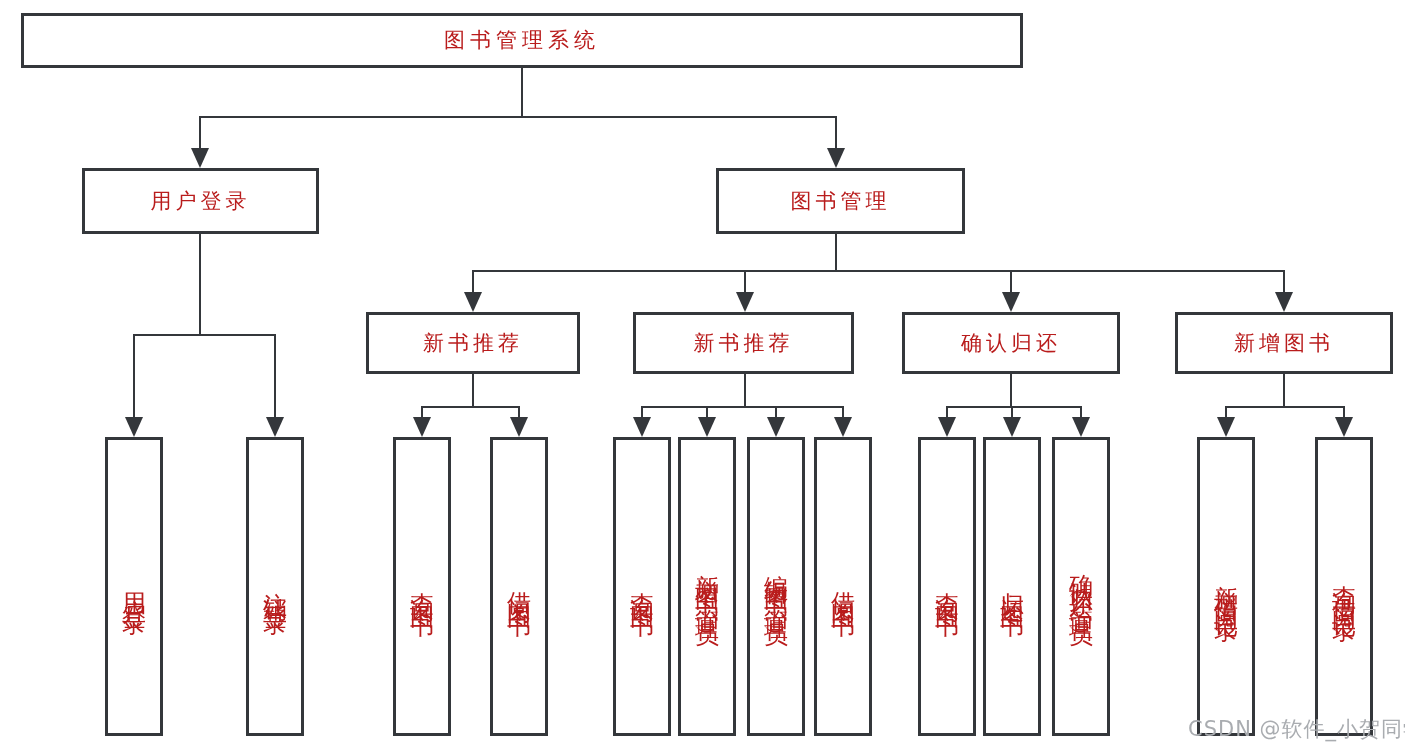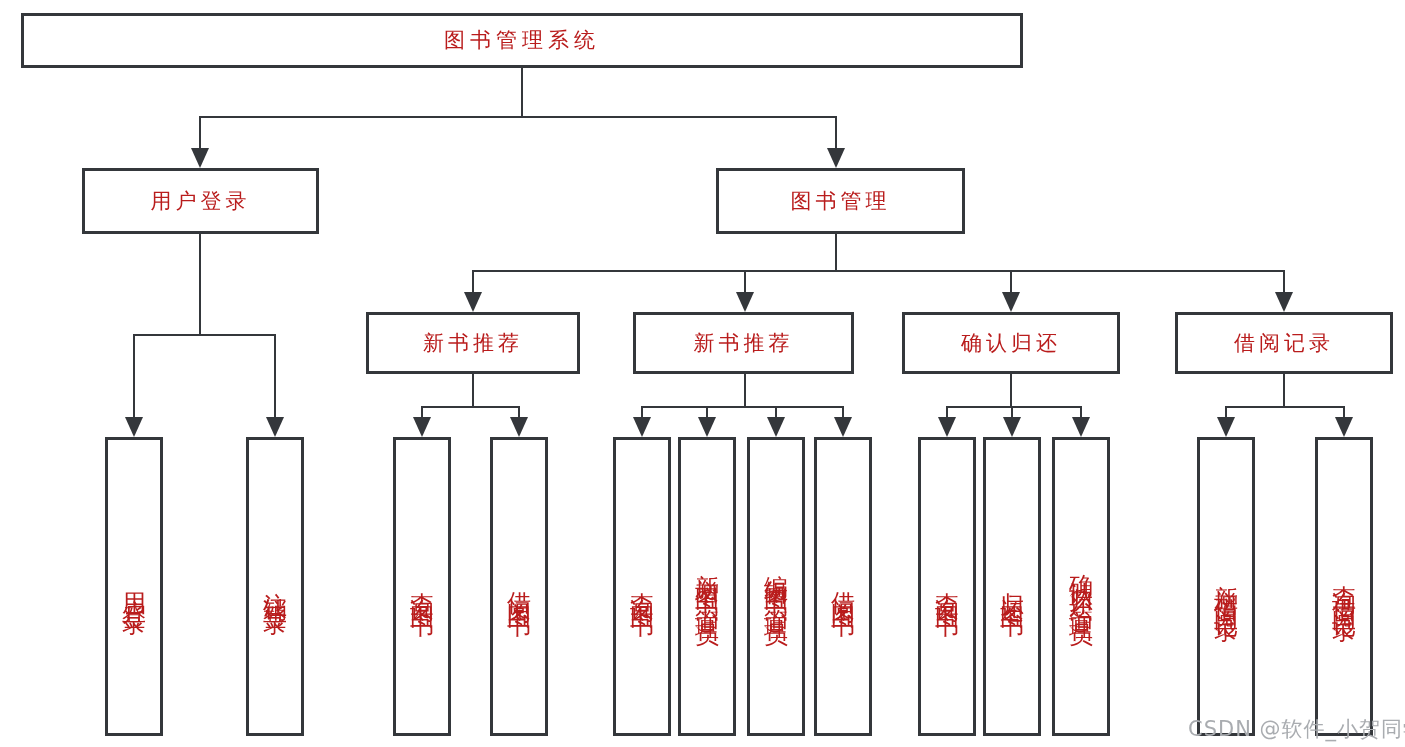--- a/index.html
+++ b/index.html
@@ -83,21 +83,21 @@
   <div class="vl" style="left:744px; top:270px; height:24px;"></div>
   <div class="ah" style="left:736px; top:292px;"></div>
   <div class="vl" style="left:1010px; top:270px; height:24px;"></div>
   <div class="ah" style="left:1002px; top:292px;"></div>
   <div class="vl" style="left:1283px; top:270px; height:24px;"></div>
   <div class="ah" style="left:1275px; top:292px;"></div>
 
   <div class="box" style="left:366px; top:312px; width:214px; height:62px;">新书推荐</div>
   <div class="box" style="left:633px; top:312px; width:221px; height:62px;">新书推荐</div>
   <div class="box" style="left:902px; top:312px; width:218px; height:62px;">确认归还</div>
-  <div class="box" style="left:1175px; top:312px; width:218px; height:62px;">借阅记录</div>
+  <div class="box" style="left:1175px; top:312px; width:218px; height:62px;">新增图书</div>
 
   <div class="vl" style="left:472px; top:372px; height:36px;"></div>
   <div class="vl" style="left:744px; top:372px; height:36px;"></div>
   <div class="vl" style="left:1010px; top:372px; height:36px;"></div>
   <div class="vl" style="left:1283px; top:372px; height:36px;"></div>
 
   <div class="hl" style="left:421px; top:406px; width:99px;"></div>
   <div class="hl" style="left:641px; top:406px; width:203px;"></div>
   <div class="hl" style="left:946px; top:406px; width:136px;"></div>
   <div class="hl" style="left:1225px; top:406px; width:120px;"></div>

